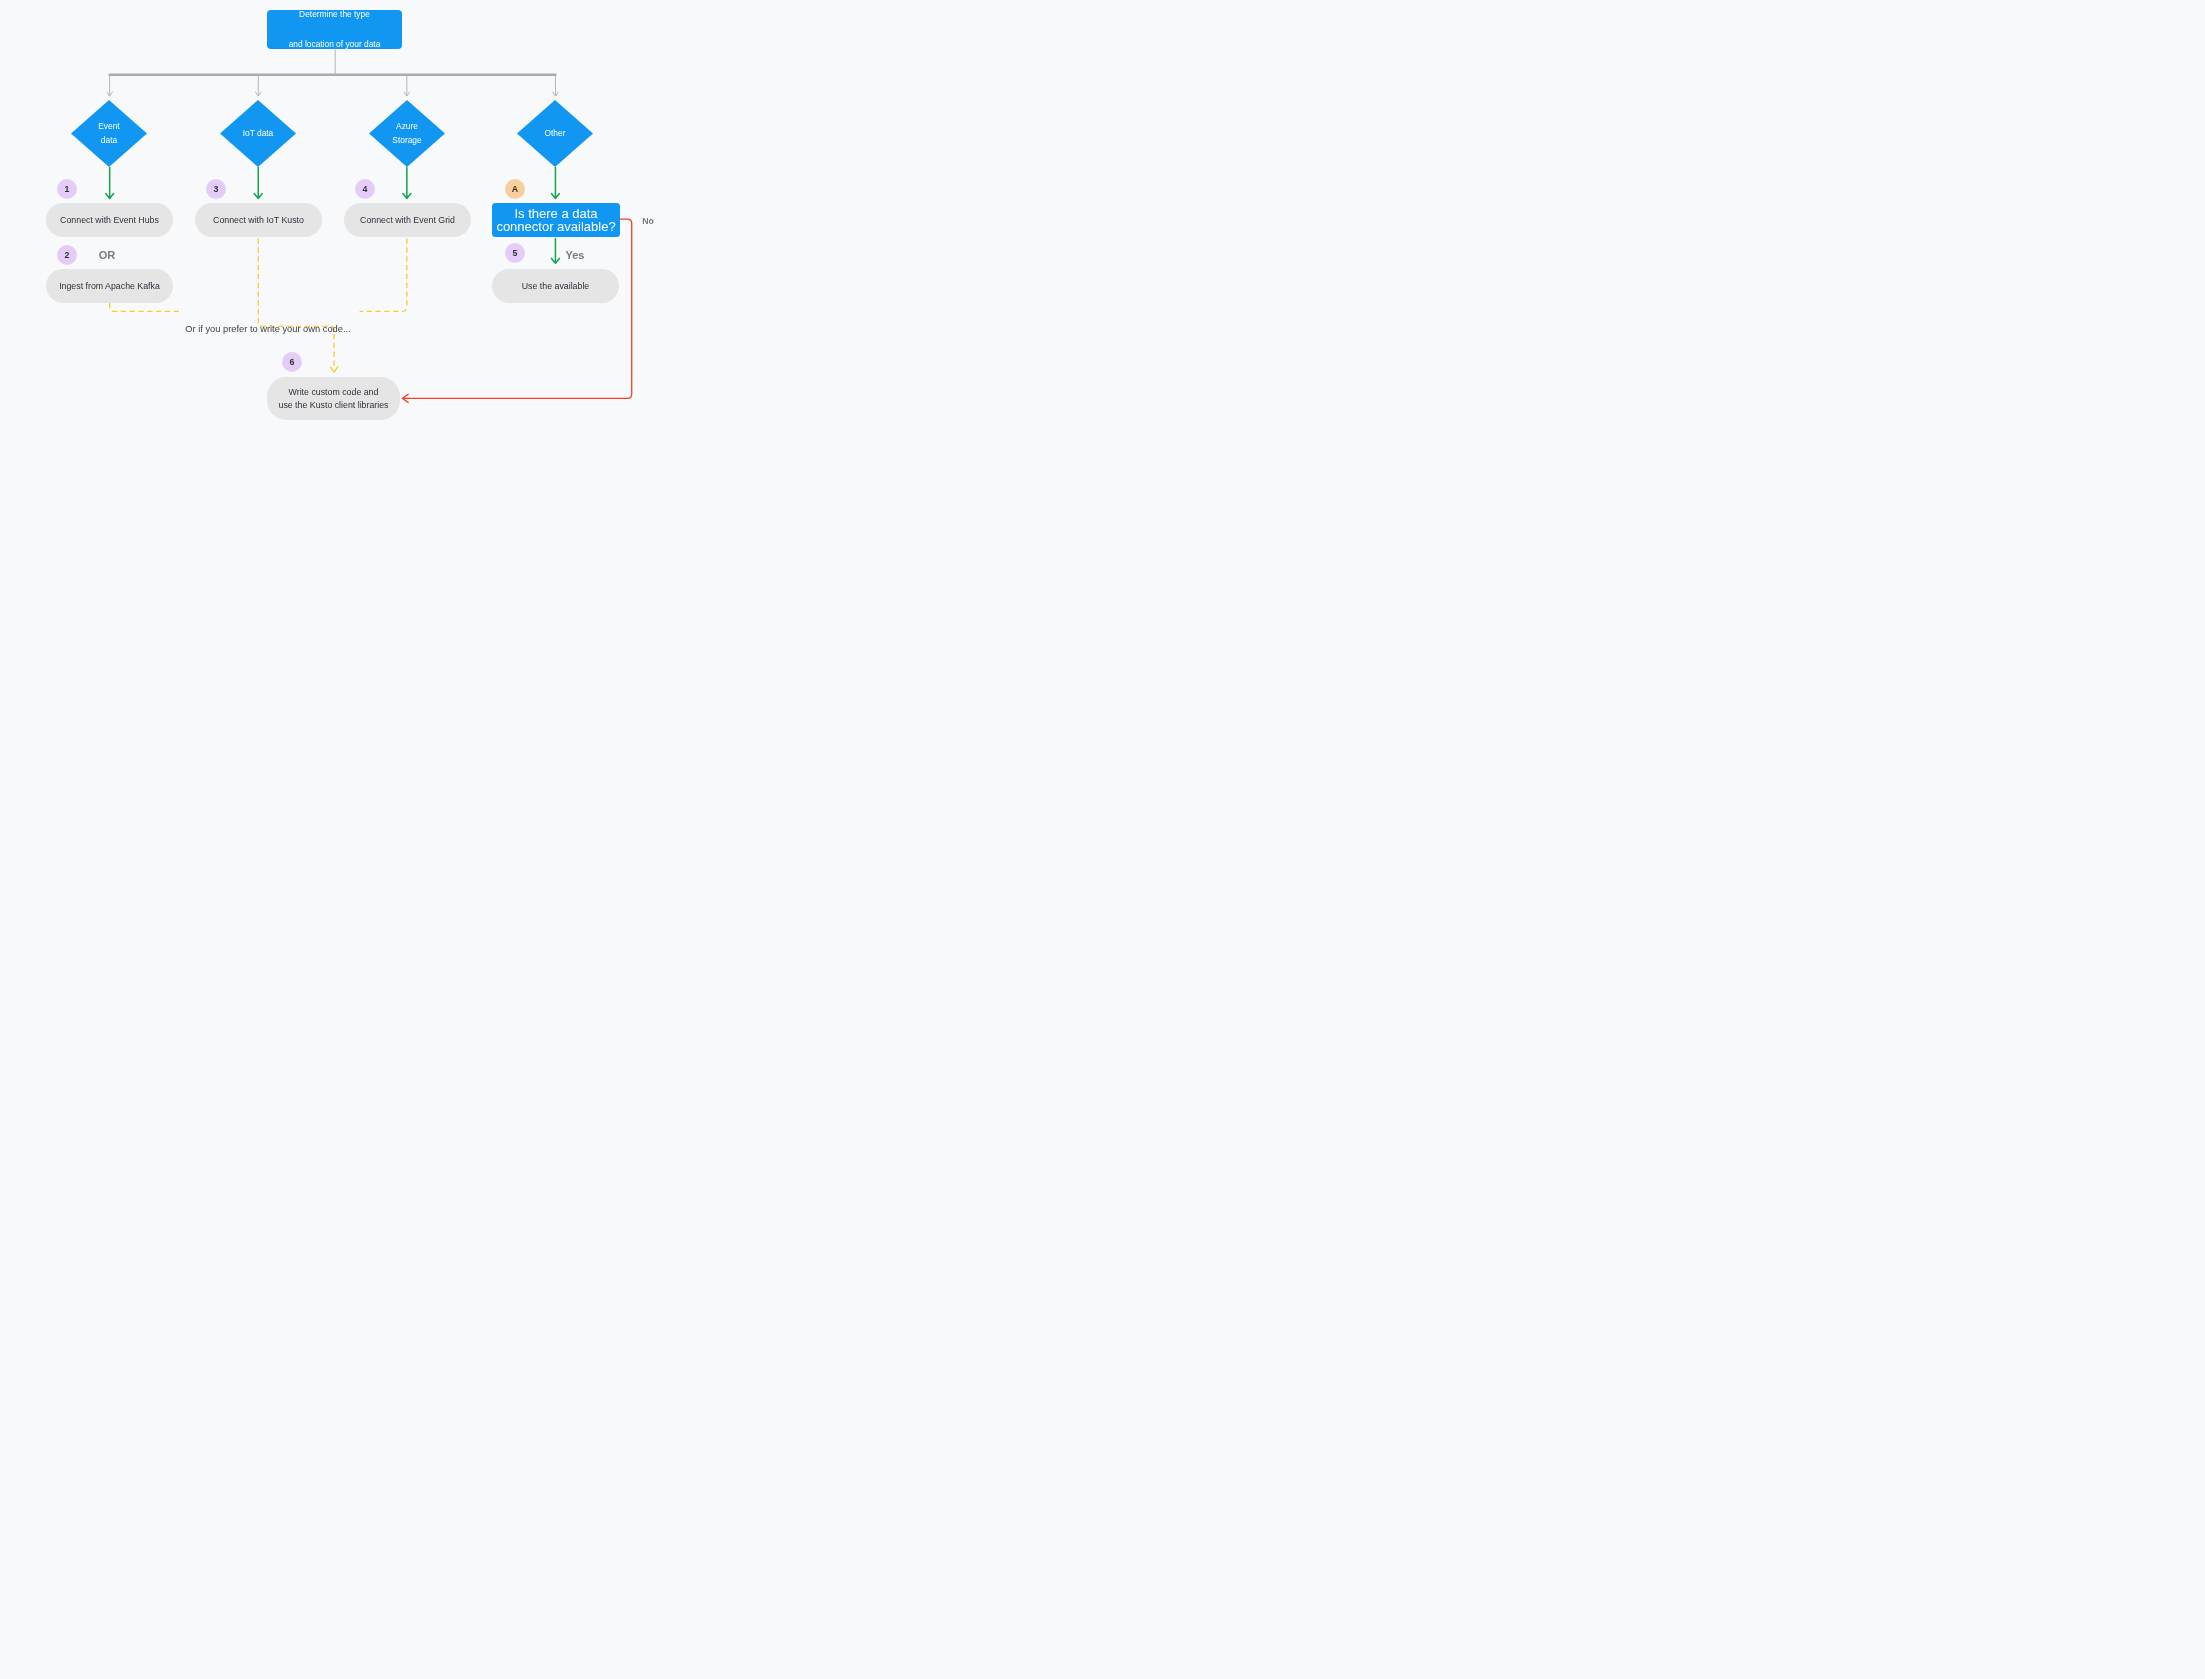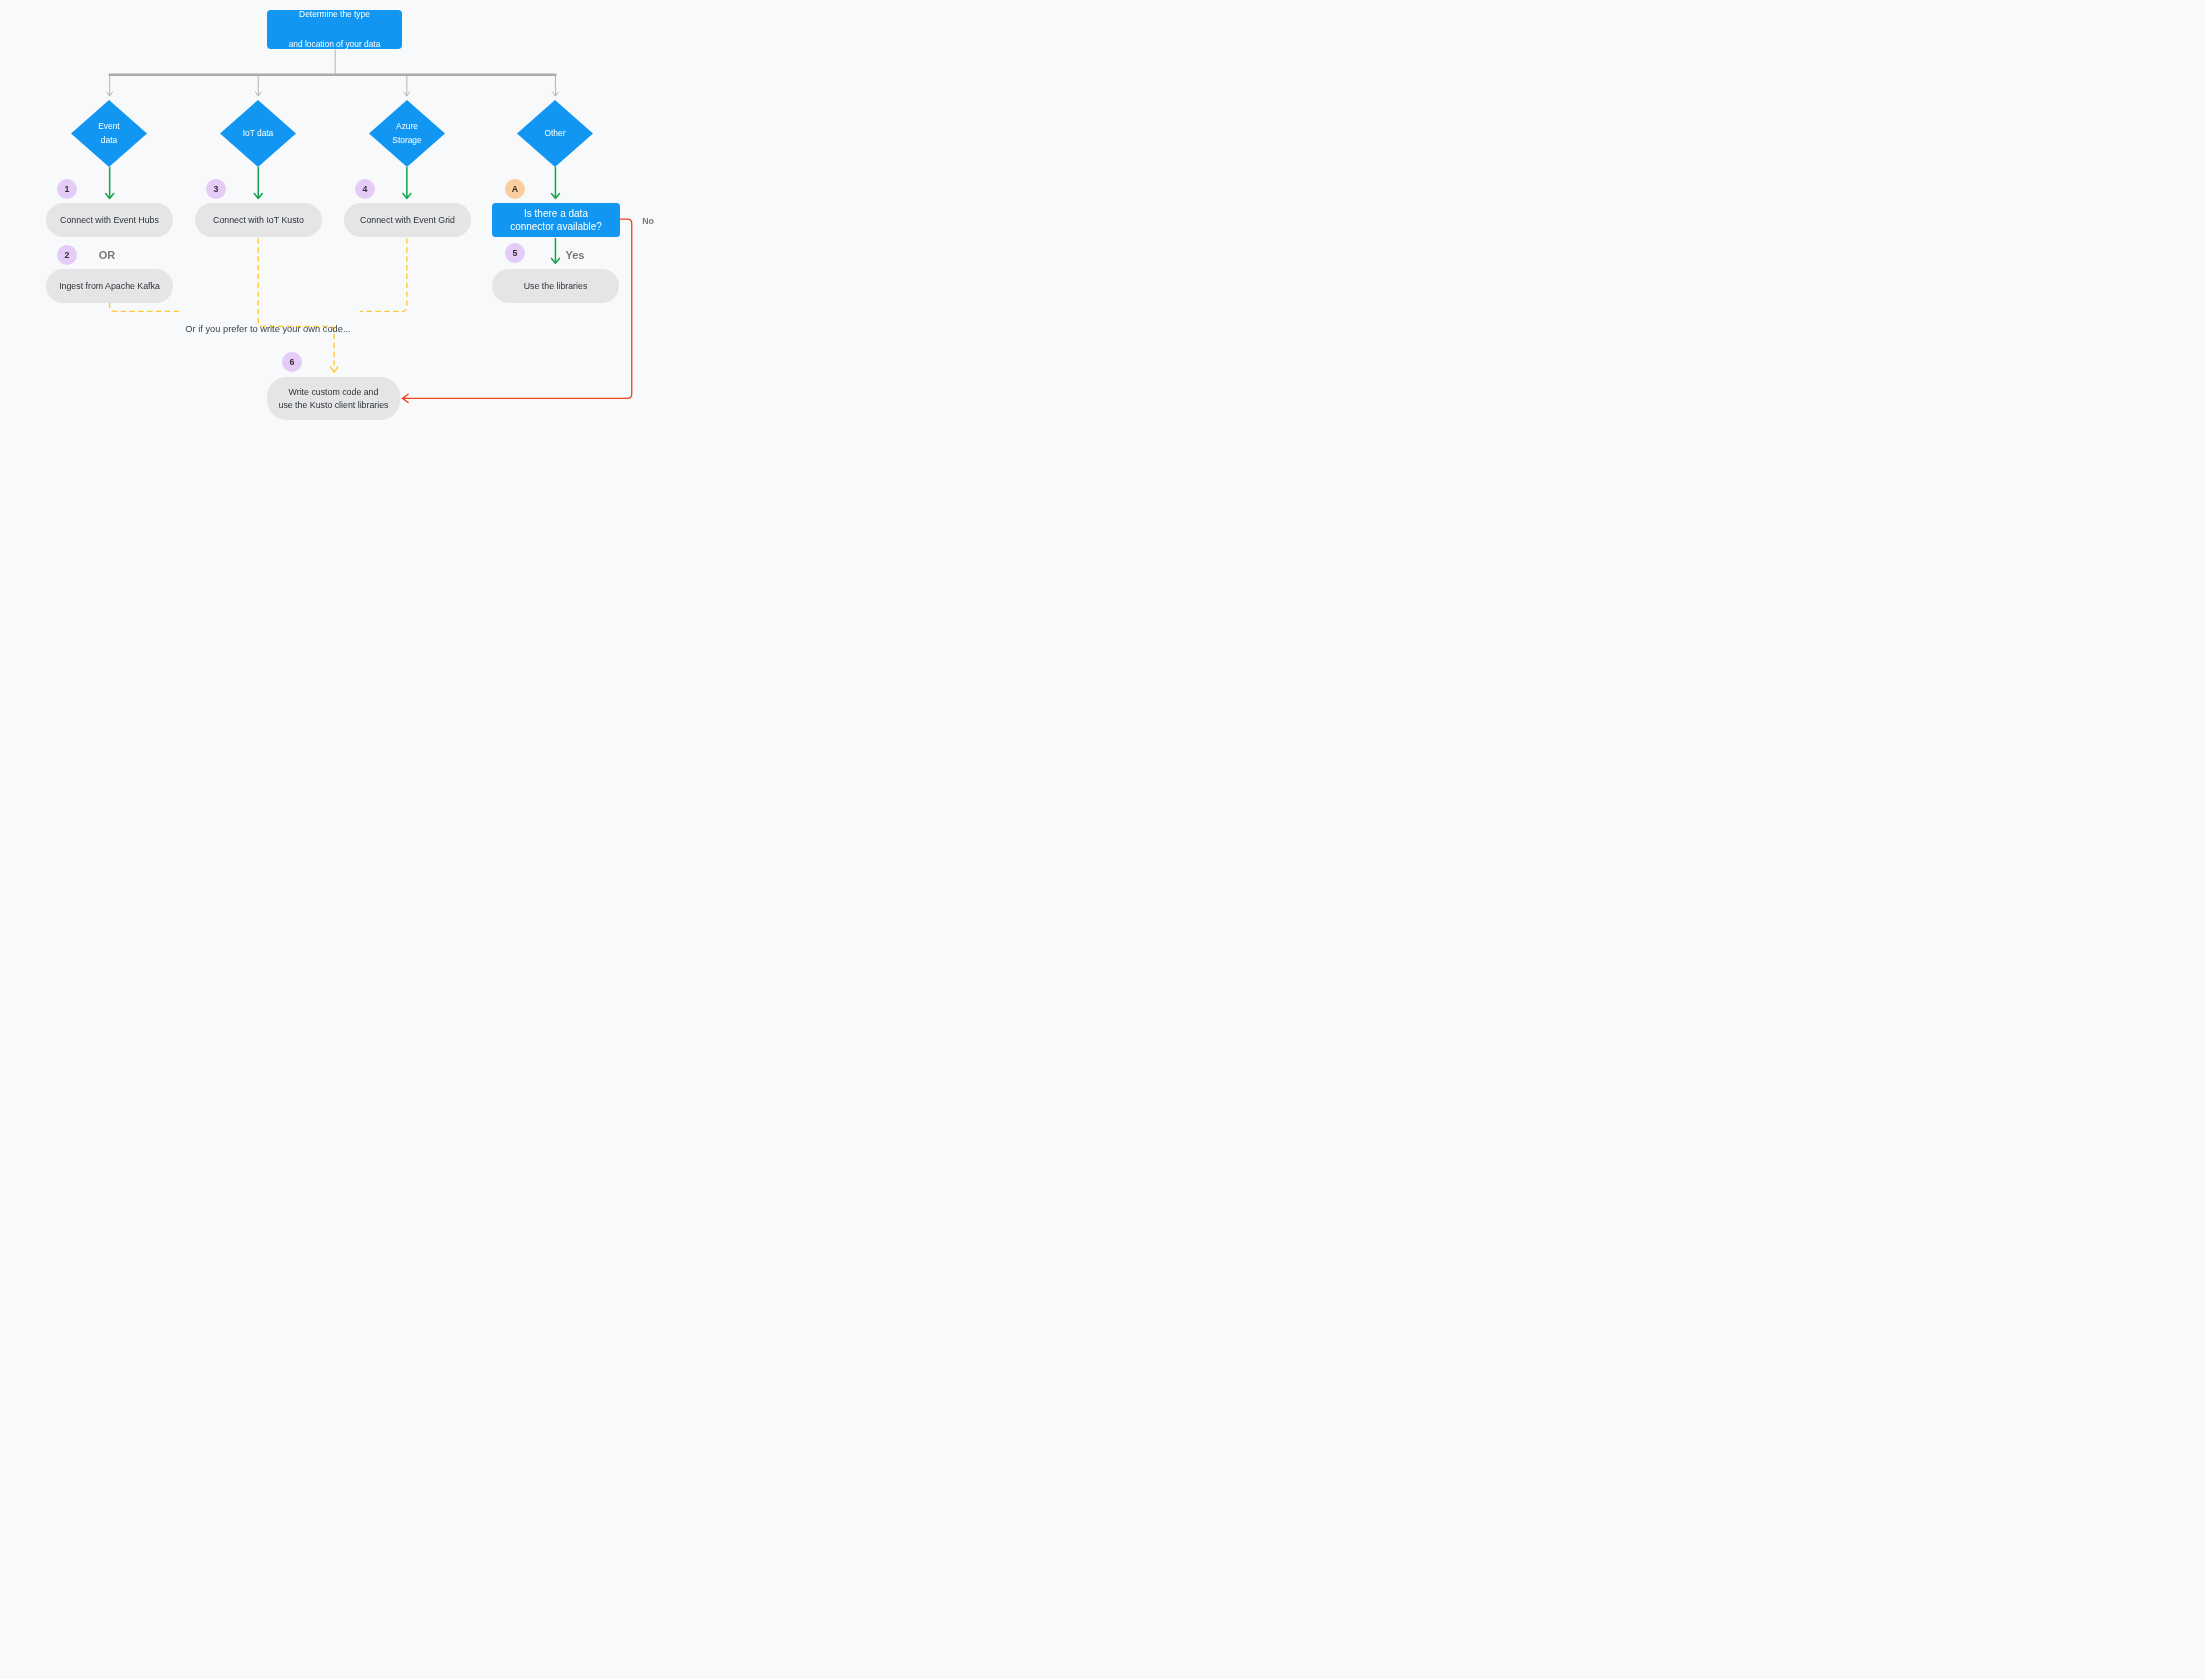--- a/index.html
+++ b/index.html
@@ -7,21 +7,21 @@
     position:relative;width:692px;height:433px;background:#F8F9FA;
     font-family:"Liberation Sans","DejaVu Sans",sans-serif;overflow:hidden;
   }
   .layer{position:absolute;left:0;top:0;}
   .node{
     position:absolute;display:flex;flex-direction:column;align-items:center;
     justify-content:center;text-align:center;box-sizing:border-box;z-index:2;
   }
   .blue{background:#1196F1;color:#FFFFFF;}
   .topbox{border-radius:4px;font-size:8.4px;line-height:13.2px;gap:16px;}
-  .qbox{border-radius:3.5px;font-size:10px;line-height:13.2px;}
+  .qbox{border-radius:3.5px;font-size:13px;line-height:13.2px;}
   .diamond{color:#FFFFFF;font-size:8.4px;line-height:13.2px;}
   .diamond .shape{
     position:absolute;left:0;top:0;right:0;bottom:0;background:#1196F1;
     clip-path:polygon(50% 0,100% 50%,50% 100%,0 50%);
   }
   .diamond span{position:relative;}
   .pill{
     background:#e5e5e5;border-radius:17px;color:#2A323C;
     font-size:8.8px;line-height:12.8px;
   }
@@ -129,21 +129,21 @@
   <div class="node pill" style="left:46px;top:269px;width:127px;height:34px">
     <span>Ingest from Apache Kafka</span>
   </div>
 
   <div class="node blue qbox" style="left:492px;top:203px;width:128px;height:34px">
     <span>Is there a data</span>
     <span>connector available?</span>
   </div>
 
   <div class="node pill" style="left:492px;top:269px;width:127px;height:34px">
-    <span>Use the libraries</span>
+    <span>Use the available</span>
   </div>
 
   <div class="node pill bigpill" style="left:267px;top:377px;width:133px;height:43px">
     <span>Write custom code and</span>
     <span>use the Kusto client libraries</span>
   </div>
 
   <div class="lbl" style="left:107px;top:255px">OR</div>
   <div class="lbl" style="left:575px;top:255px">Yes</div>
   <div class="lbl" style="left:648px;top:221px;font-size:8.8px">No</div>

